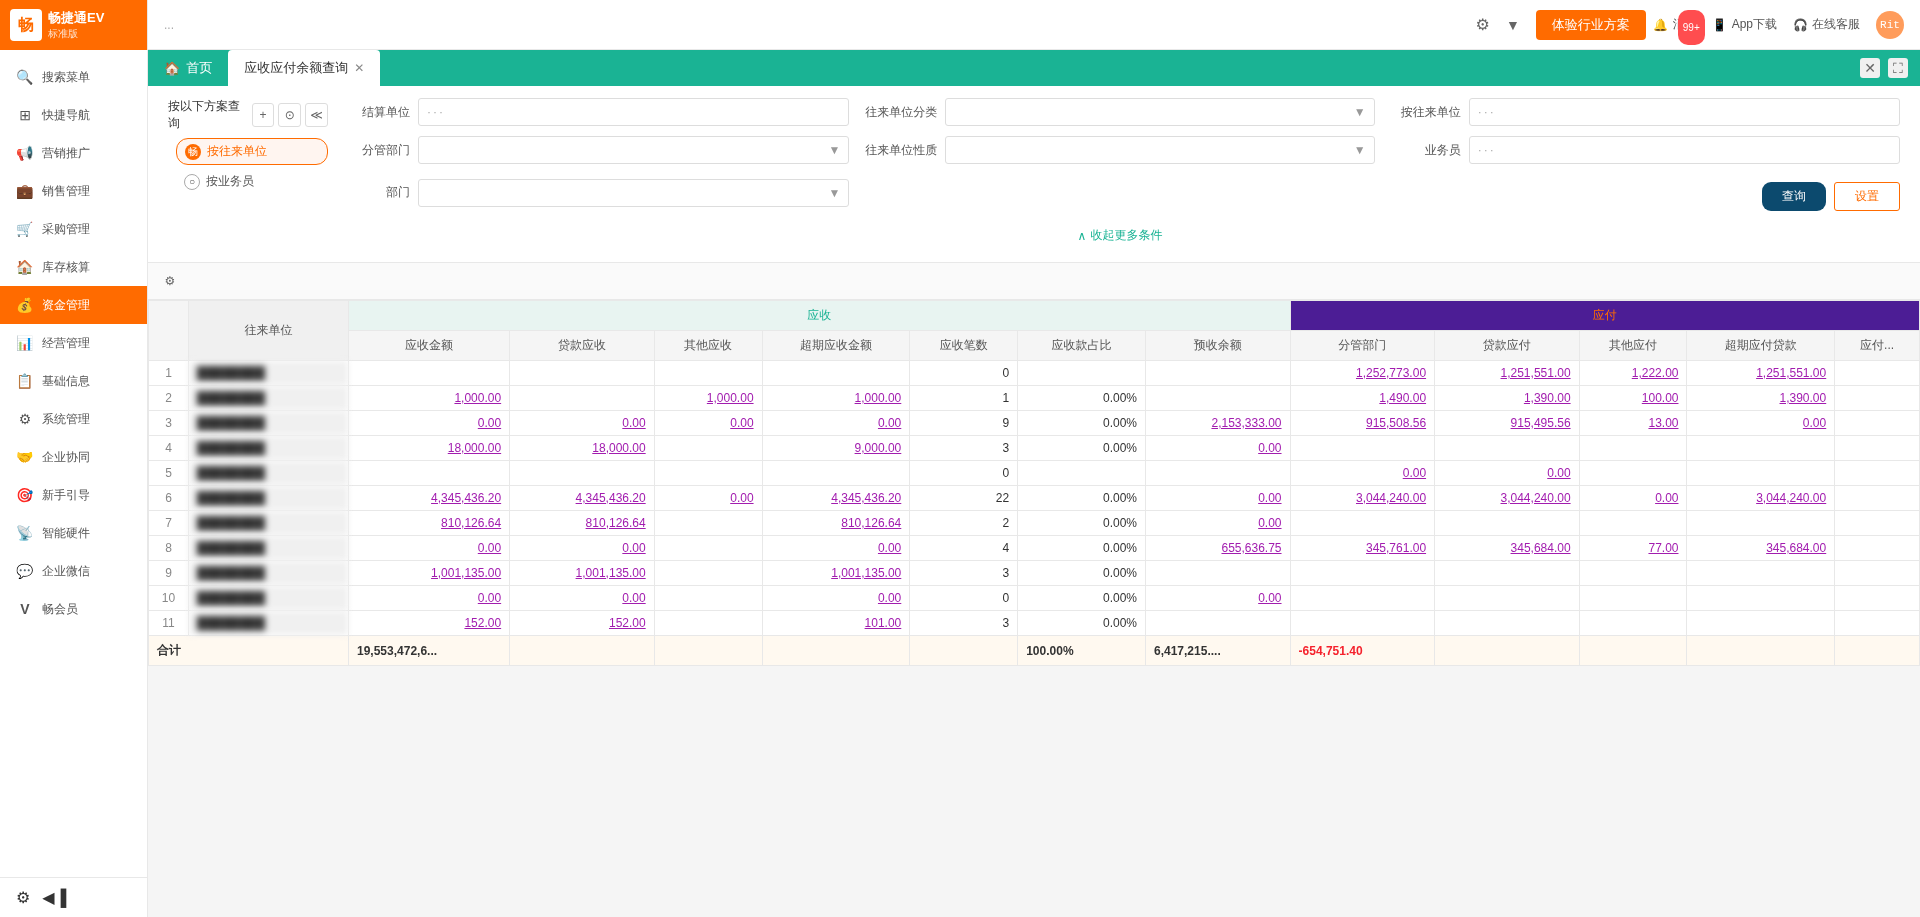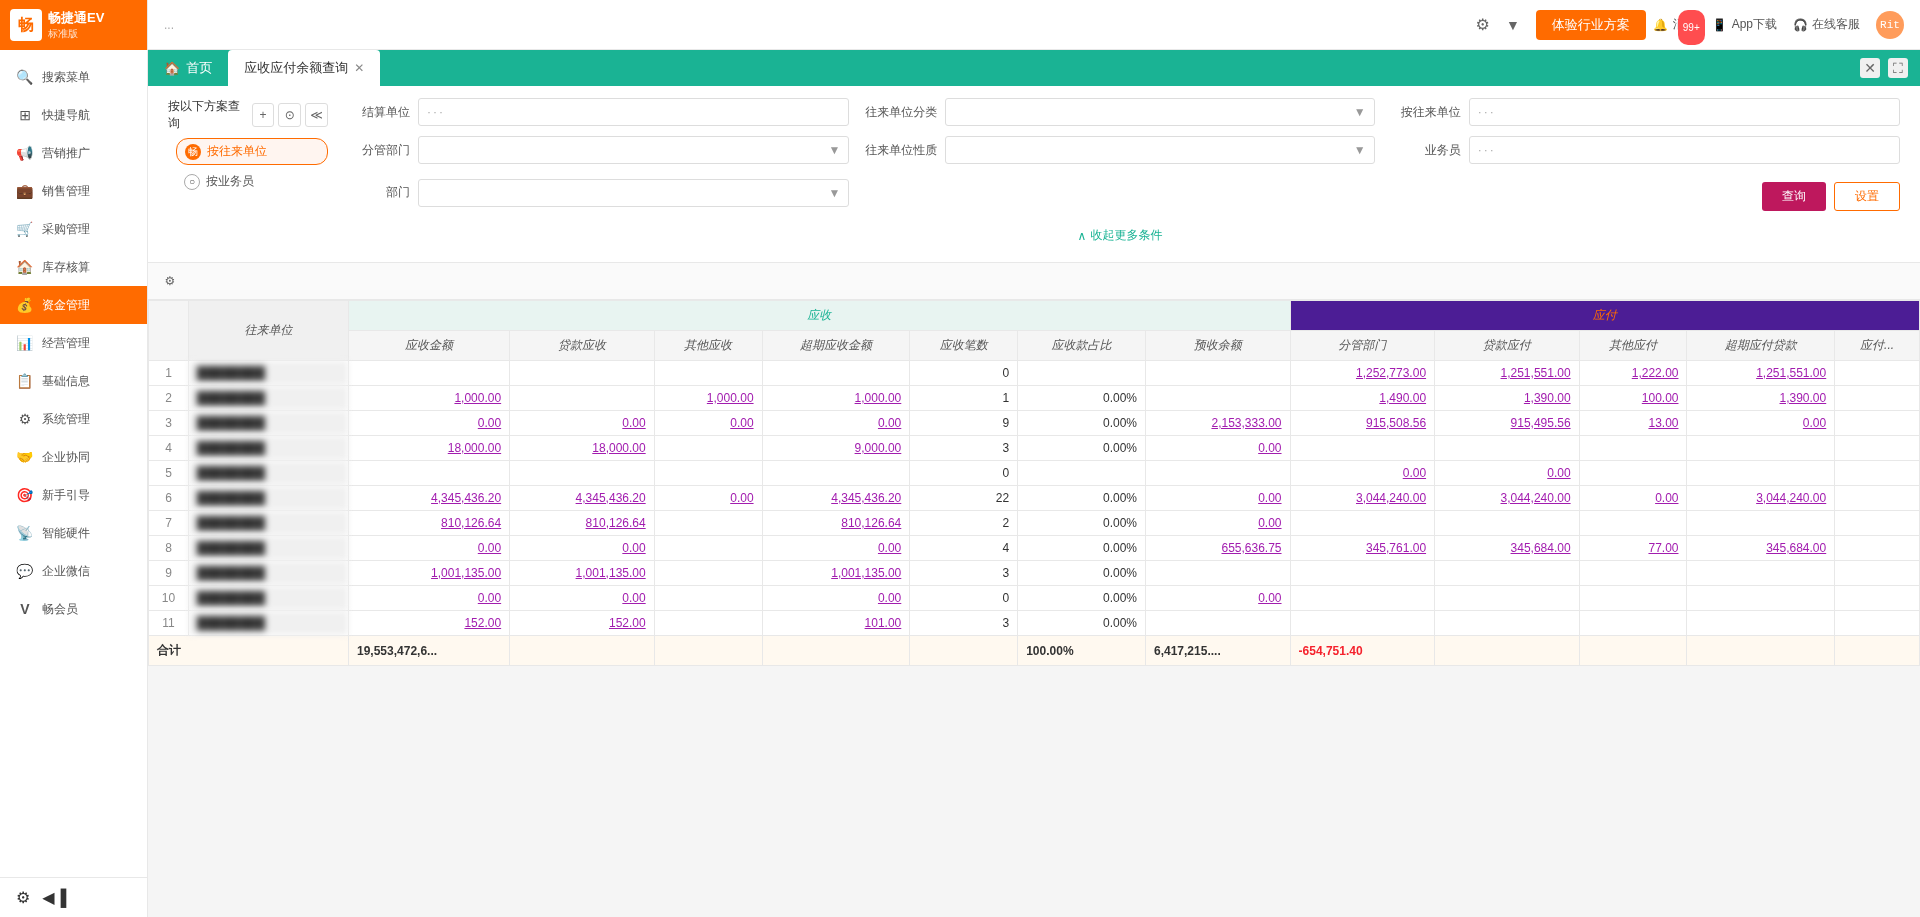--- a/index.html
+++ b/index.html
@@ -75,38 +75,38 @@
     .filter-tab .tab-icon { width: 16px; height: 16px; background: #ff6b00; border-radius: 50%; display: flex; align-items: center; justify-content: center; color: #fff; font-size: 10px; }
     .filter-row { display: grid; grid-template-columns: 1fr 1fr 1fr; gap: 16px; margin-bottom: 10px; }
     .filter-field { display: flex; align-items: center; gap: 8px; }
     .filter-label { color: #555; font-size: 12px; white-space: nowrap; min-width: 70px; text-align: right; }
     .filter-input {
       flex: 1; height: 28px; border: 1px solid #ddd; border-radius: 3px; padding: 0 8px; font-size: 12px;
       display: flex; align-items: center; justify-content: space-between; cursor: pointer; color: #999;
     }
     .filter-input .dots { color: #aaa; letter-spacing: 2px; }
     .collapse-btn { text-align: center; padding: 6px; color: #1ab394; font-size: 12px; cursor: pointer; display: flex; align-items: center; justify-content: center; gap: 4px; }
-    .btn-query { background: #be185d; color: #fff; border: none; padding: 5px 20px; border-radius: 3px; cursor: pointer; font-size: 12px; }
+    .btn-query { background: #0c4a6e; color: #fff; border: none; padding: 5px 20px; border-radius: 9px; cursor: pointer; font-size: 12px; }
     .btn-setting { background: #fff; border: 1px solid #ff6b00; color: #ff6b00; padding: 5px 20px; border-radius: 3px; cursor: pointer; font-size: 12px; }
 
     
     .filter-body { display: flex; gap: 12px; }
     .filter-left { width: 160px; }
     .filter-right { flex: 1; }
     .filter-right-actions { display: flex; justify-content: flex-end; gap: 8px; margin-top: 8px; }
 
     
     .table-section { background: #fff; margin: 0; }
     .table-toolbar { display: flex; align-items: center; padding: 8px 12px; background: #fafafa; border-bottom: 1px solid #e8e8e8; }
     .gear-icon { width: 20px; height: 20px; display: flex; align-items: center; justify-content: center; cursor: pointer; color: #666; }
 
     table { width: 100%; border-collapse: collapse; font-size: 12px; }
     thead th {
       background: #f5f5f5; border: 1px solid #e8e8e8; padding: 6px 8px; text-align: center;
-      color: #555; font-weight: normal; white-space: nowrap; font-style: italic;
+      color: #555; font-weight: normal; white-space: nowrap;
     }
     thead th.group-header { background: #f0f0f0; }
     tbody td {
       border: 1px solid #e8e8e8; padding: 5px 8px; text-align: right; color: #333; white-space: nowrap;
     }
     tbody td.text-center { text-align: center; }
     tbody td.underline { text-decoration: underline; color: #a21caf; cursor: pointer; }
     tbody tr td:first-child { text-align: center; color: #888; }
     tbody tr td.td-name { text-align: left; }
 

